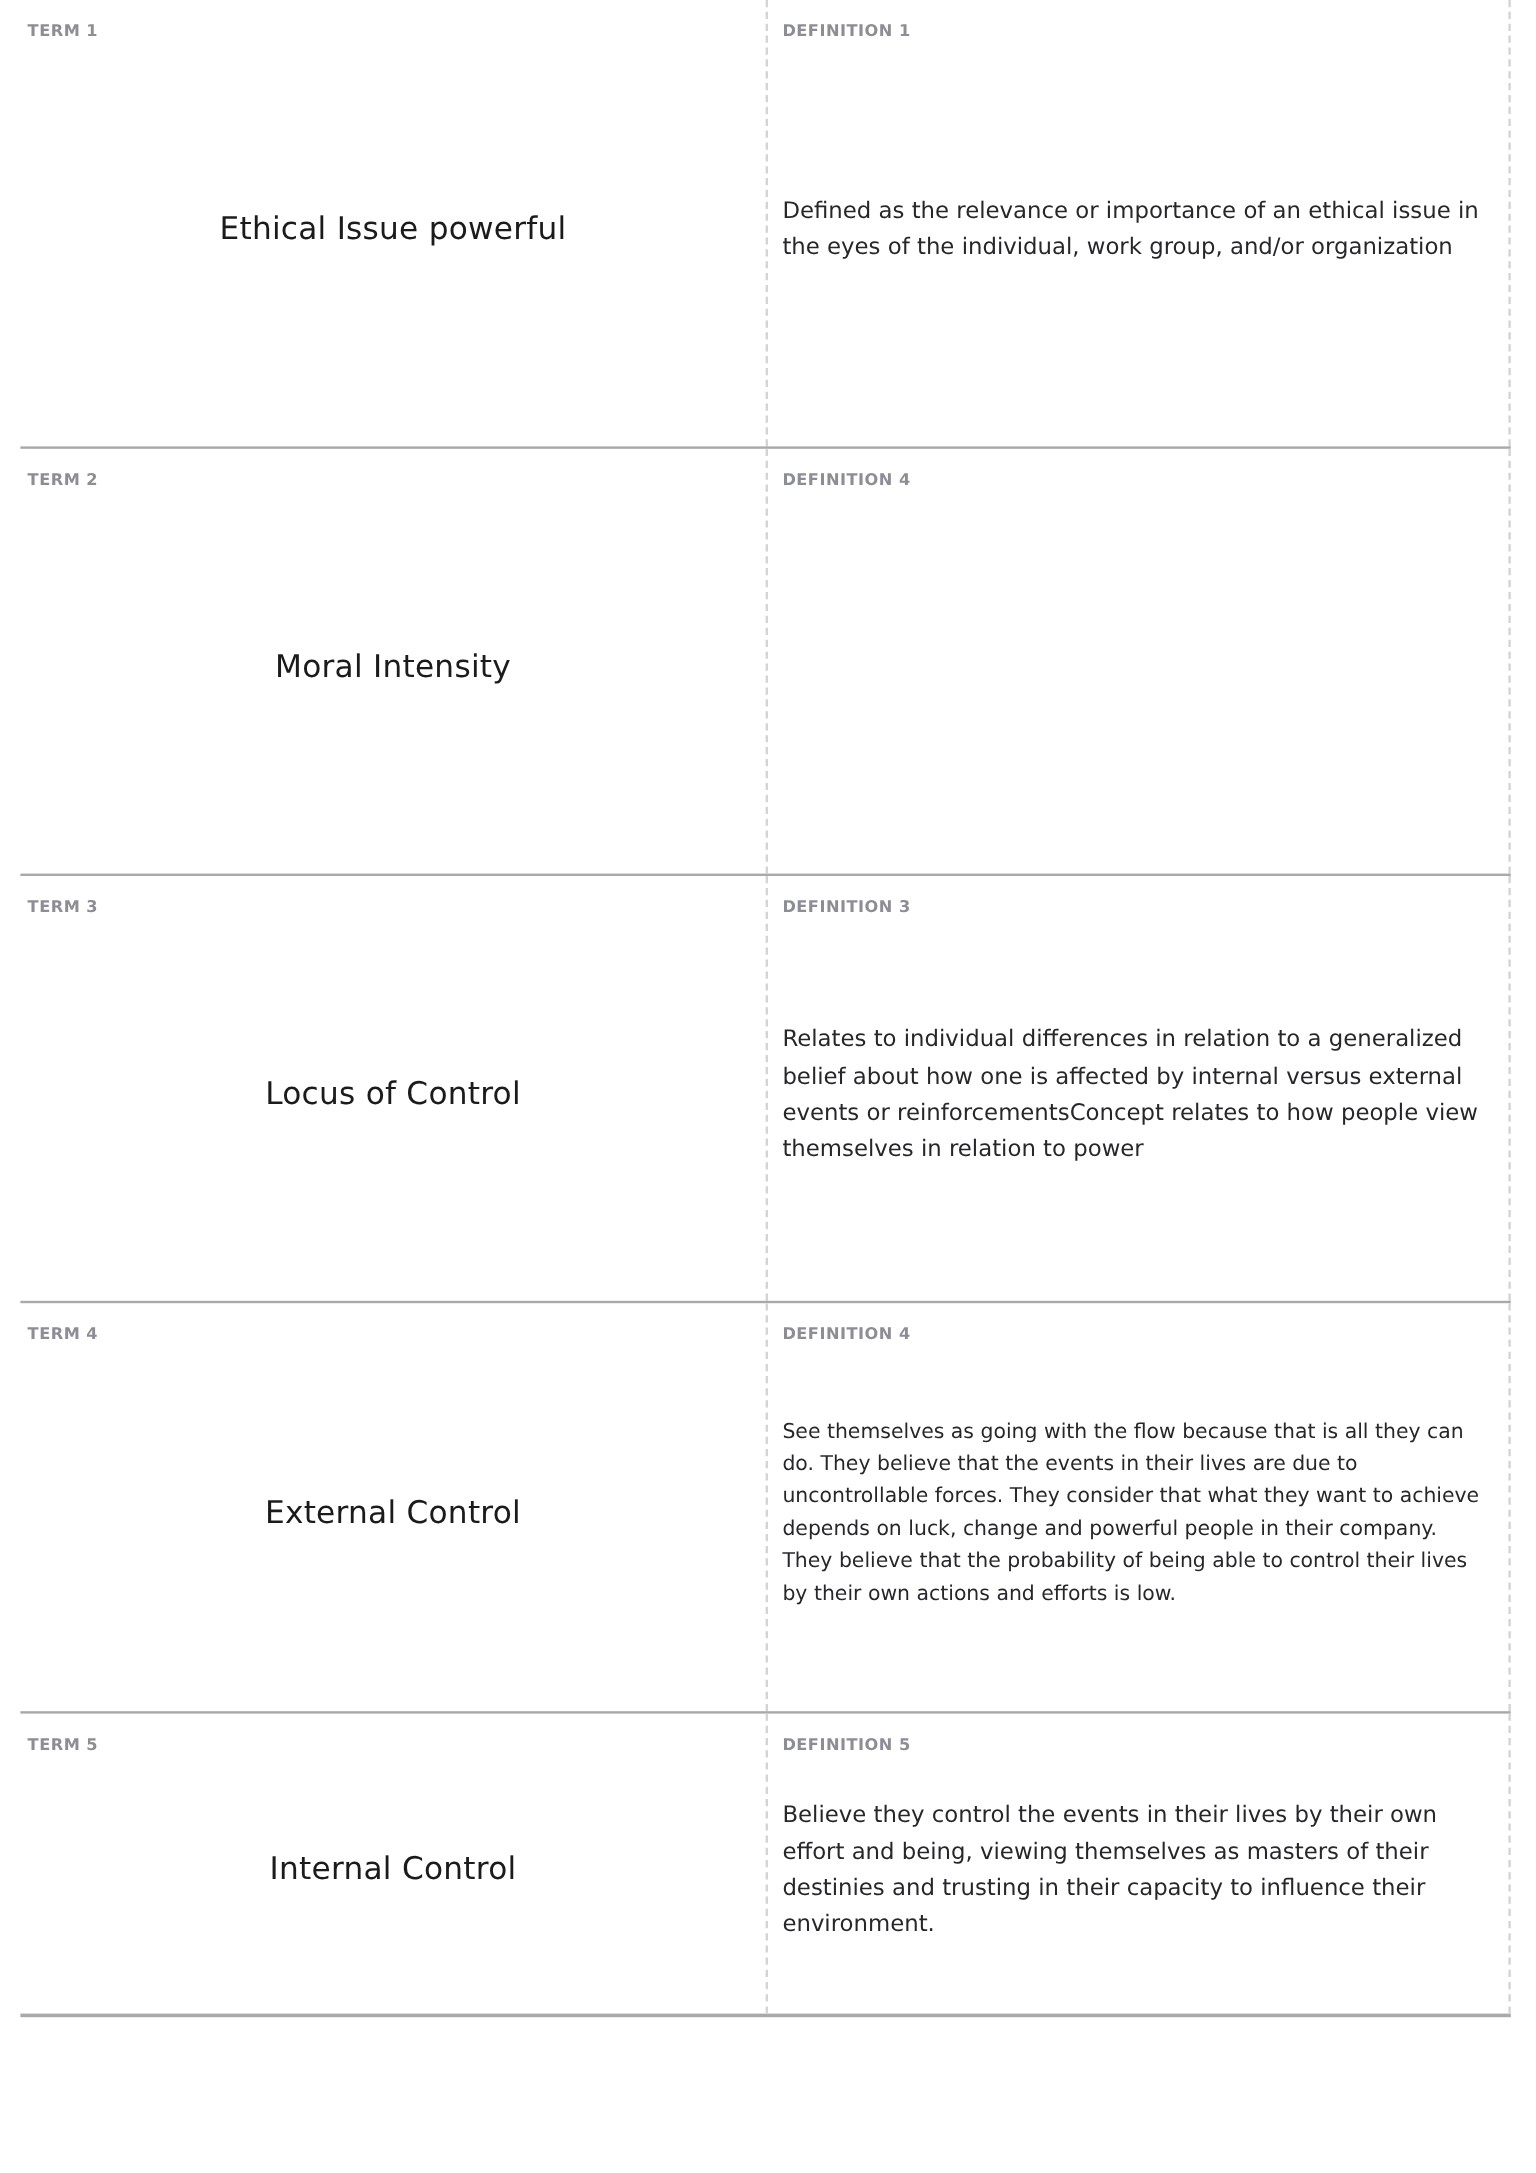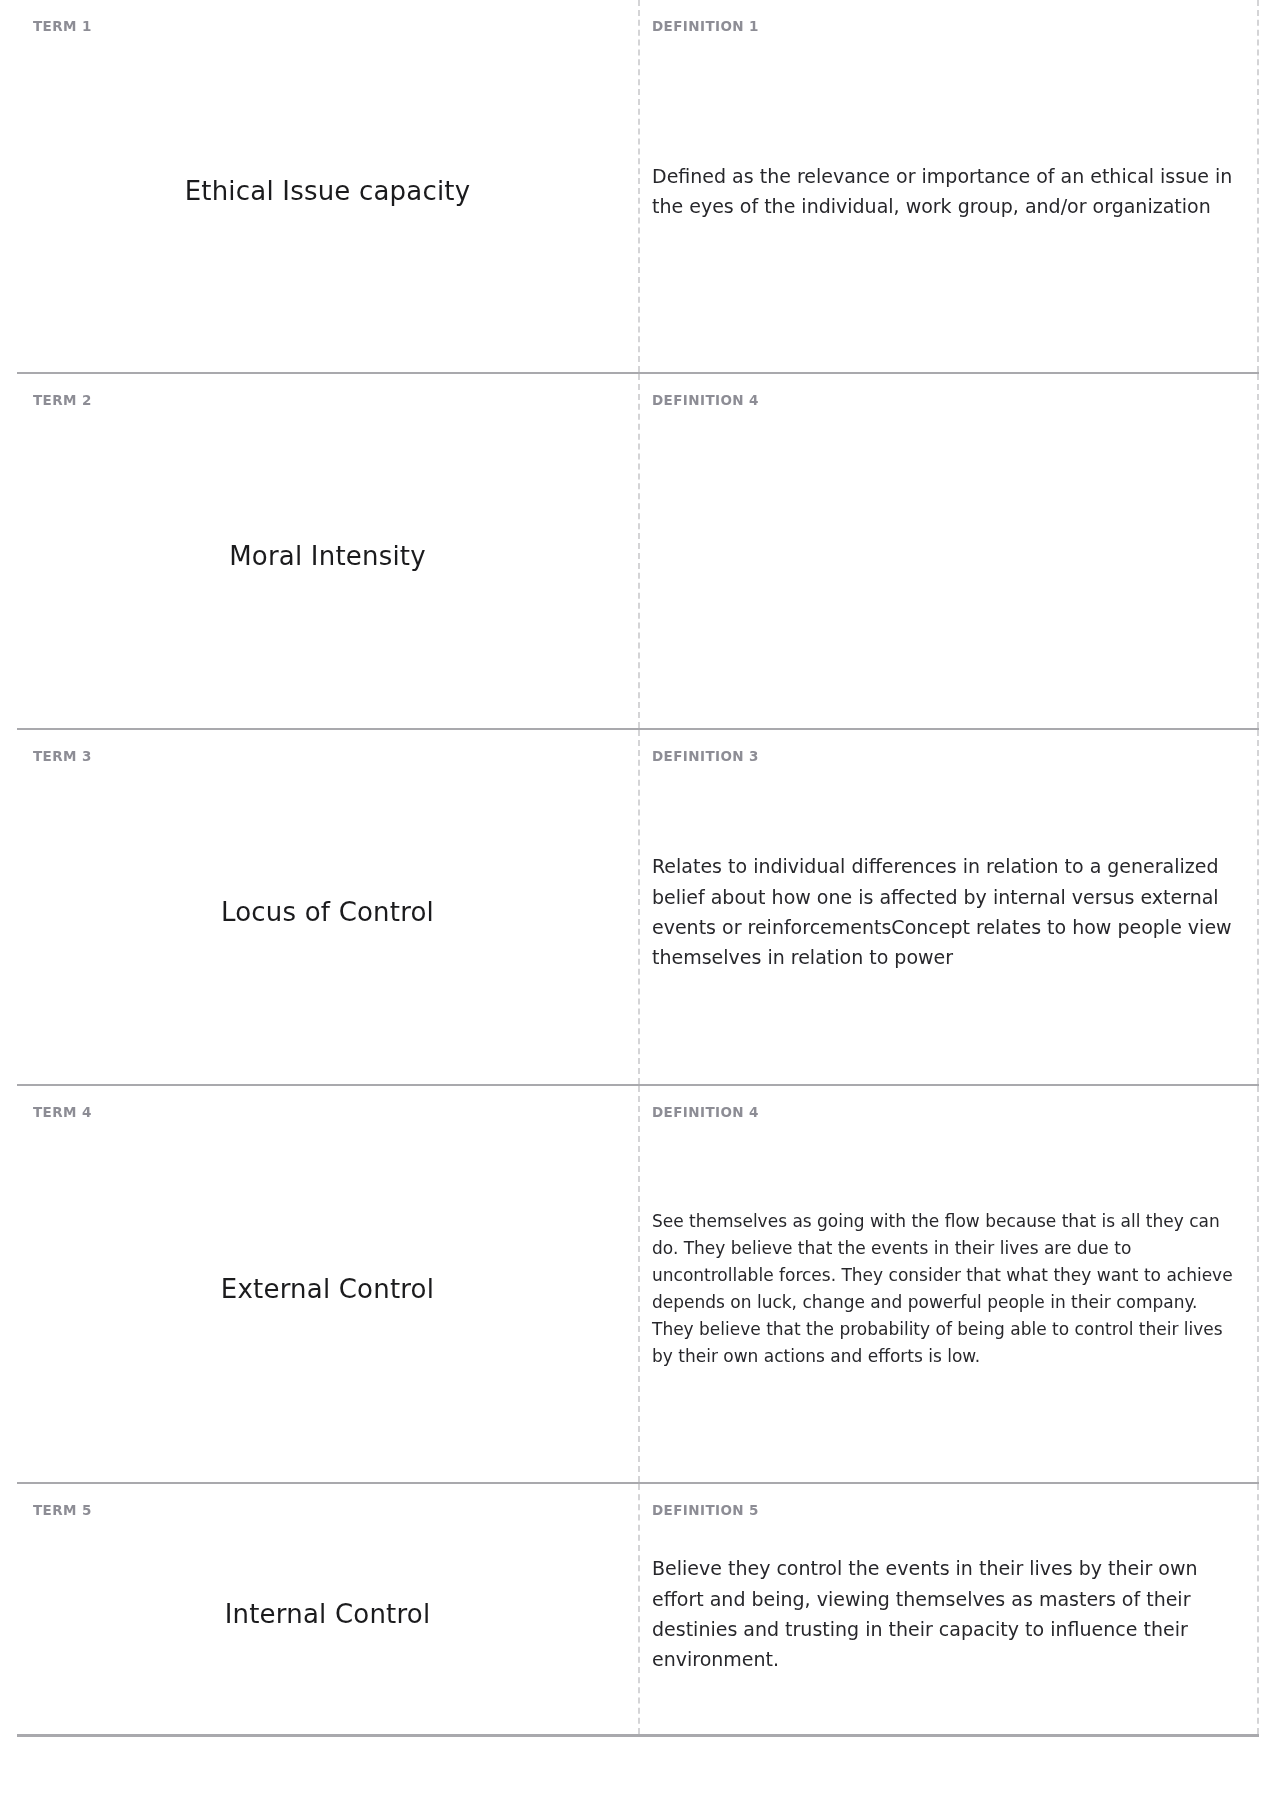--- a/index.html
+++ b/index.html
@@ -26,42 +26,42 @@
   }
 
   .card-row {
     display: flex;
     position: relative;
   }
   .card-row + .card-row { border-top: 2px solid var(--row-border); }
   .row-1 { height: 372px; }
   .row-2 { height: 356px; }
   .row-3 { height: 356px; }
-  .row-4 { height: 398px; }
+  .row-4 { height: 342px; }
   .row-5 { height: 252px; }
 
   .cell-label {
     position: absolute;
     top: 18px;
     font-size: 13.5px;
     font-weight: bold;
     letter-spacing: 0.4px;
     color: var(--label-gray);
     white-space: nowrap;
   }
 
   .term-cell {
     width: 50%;
     position: relative;
     display: flex;
     align-items: center;
     justify-content: center;
     padding: 40px 40px 30px 40px;
   }
-  .term-cell .cell-label { left: 16px; }
+  .term-cell .cell-label { left: 6px; }
 
   .term-text {
     font-size: 26px;
     letter-spacing: 0.2px;
     color: var(--term-text);
     text-align: center;
   }
 
   .def-cell {
     width: 50%;
@@ -86,21 +86,21 @@
   }
 </style>
 </head>
 <body>
 
 <main class="sheet">
 
   <section class="card-row row-1">
     <div class="term-cell">
       <div class="cell-label">TERM 1</div>
-      <div class="term-text">Ethical Issue capacity</div>
+      <div class="term-text">Ethical Issue powerful</div>
     </div>
     <div class="def-cell">
       <div class="cell-label">DEFINITION 1</div>
       <div class="def-text">Defined as the relevance or importance of an ethical issue in the eyes of the individual, work group, and/or organization</div>
     </div>
   </section>
 
   <section class="card-row row-2">
     <div class="term-cell">
       <div class="cell-label">TERM 2</div>

